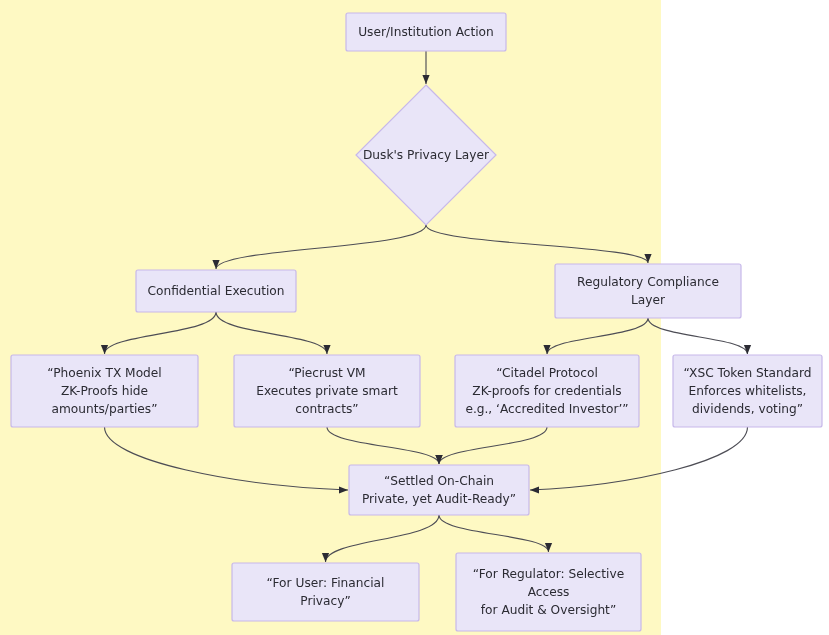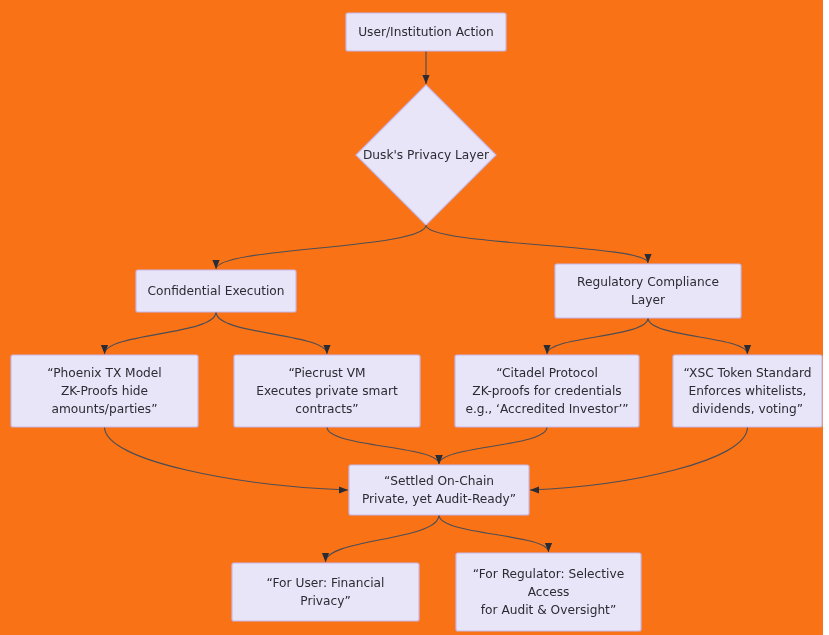--- a/index.html
+++ b/index.html
@@ -8,23 +8,23 @@
     background: #ffffff;
   }
   body {
     width: 829px;
     height: 635px;
     font-family: "DejaVu Sans", sans-serif;
     overflow: hidden;
   }
   #flowchart-root {
     position: relative;
-    width: 823px;
+    width: 661px;
     height: 635px;
-    background: #f97316;
+    background: #fef9c3;
   }
   svg.diagram {
     display: block;
     width: 829px;
     height: 635px;
   }
   .node-shape {
     fill: #e9e5f8;
     stroke: #c7b8ea;
     stroke-width: 1.2px;

